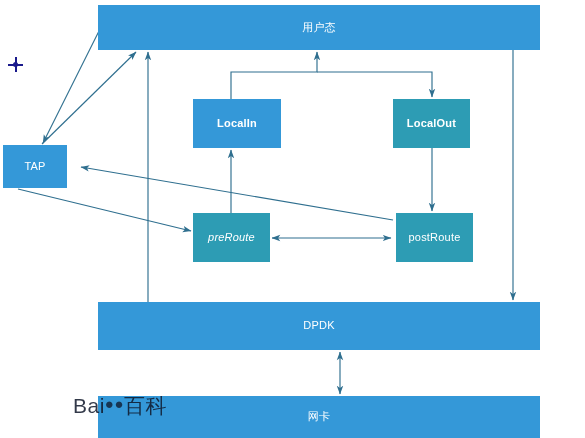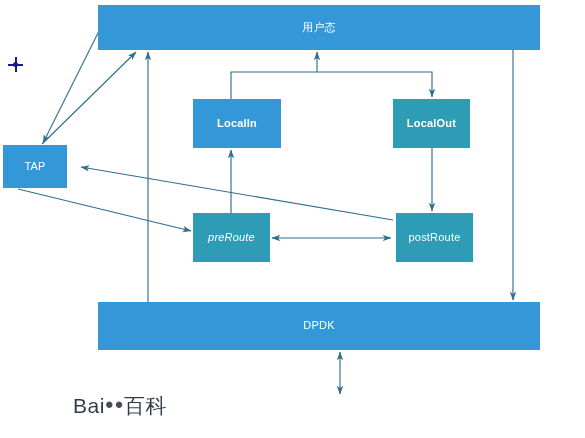--- a/index.html
+++ b/index.html
@@ -156,20 +156,21 @@
   <div class="node teal" id="node-localout">LocalOut</div>
 
   <div class="node blue" id="node-tap">TAP</div>
 
   <div class="node teal" id="node-preroute">preRoute</div>
 
   <div class="node teal" id="node-postroute">postRoute</div>
 
   <div class="node bar blue" id="node-dpdk">DPDK</div>
 
+  <div class="node bar blue" id="node-nic">网卡</div>
 
   <div id="crosshair">
     <div id="crosshair-dot"></div>
   </div>
 
   <div id="watermark-baidu">
     <span>Bai</span><span class="paw">●●</span><span>百科</span>
   </div>
 
 

